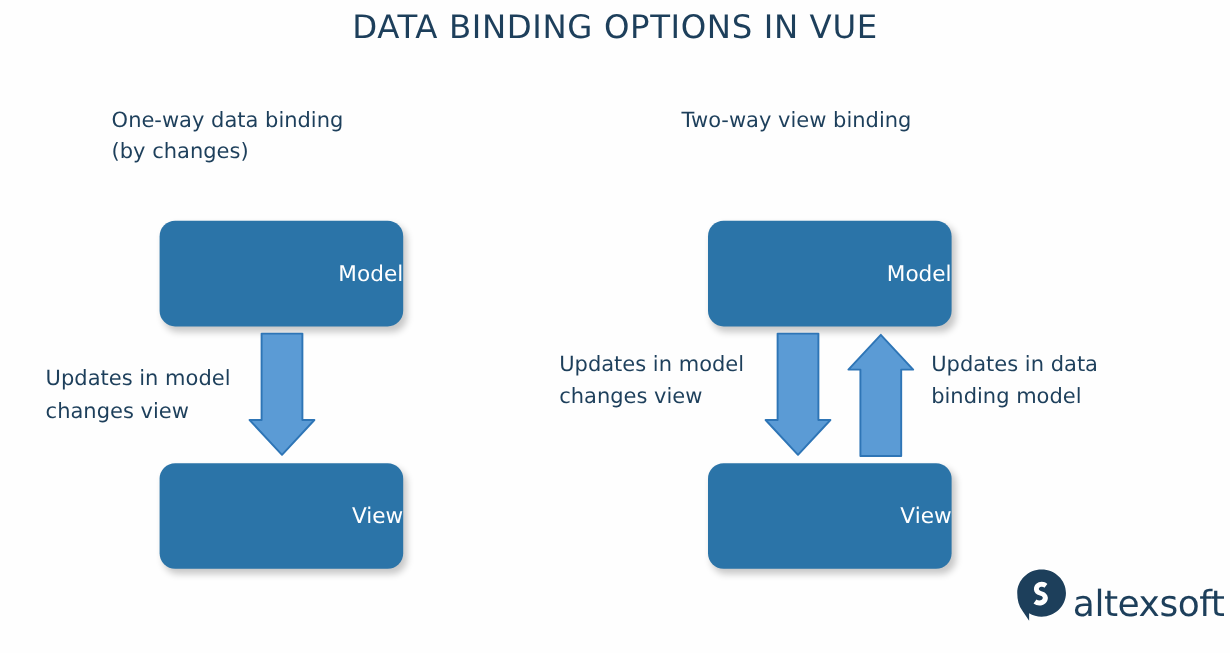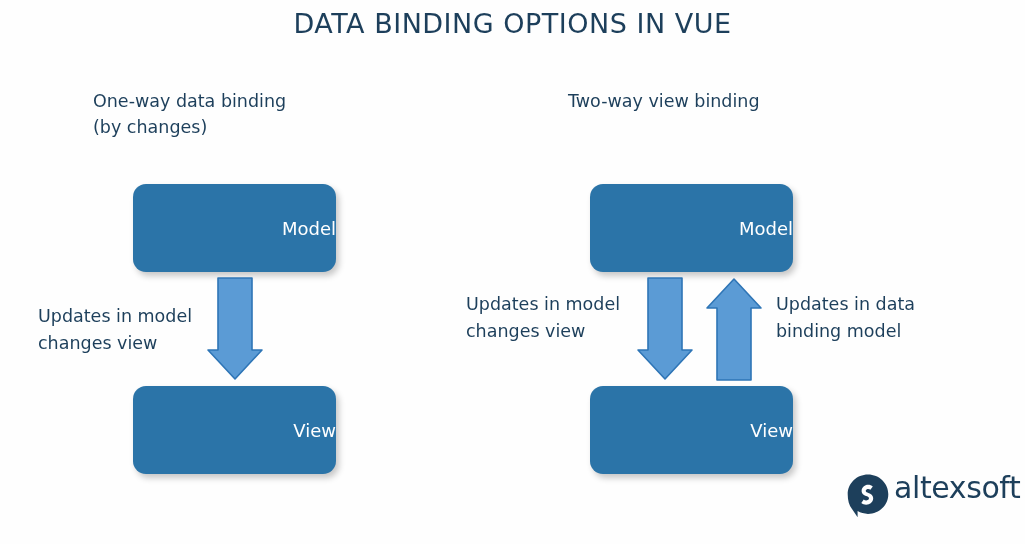--- a/index.html
+++ b/index.html
@@ -83,21 +83,21 @@
   .label-left-oneway   { left: 38px;  top: 303px; width: 175px; text-align: left; }
   .label-right-model   { left: 466px; top: 291px; width: 172px; text-align: left; }
   .label-right-view    { left: 776px; top: 291px; width: 180px; text-align: left; }
 
   
   .logo {
     position: absolute;
     left: 845px;
     top: 473px;
     display: flex;
-    align-items: flex-start;
+    align-items: flex-end;
     gap: 3px;
   }
   .logo-mark { width: 46px; height: 46px; display: block; }
   .logo-word {
     color: #1d3f5b;
     font-size: 30px;
     letter-spacing: -0.4px;
     font-weight: 400;
     line-height: 30px;
   }

